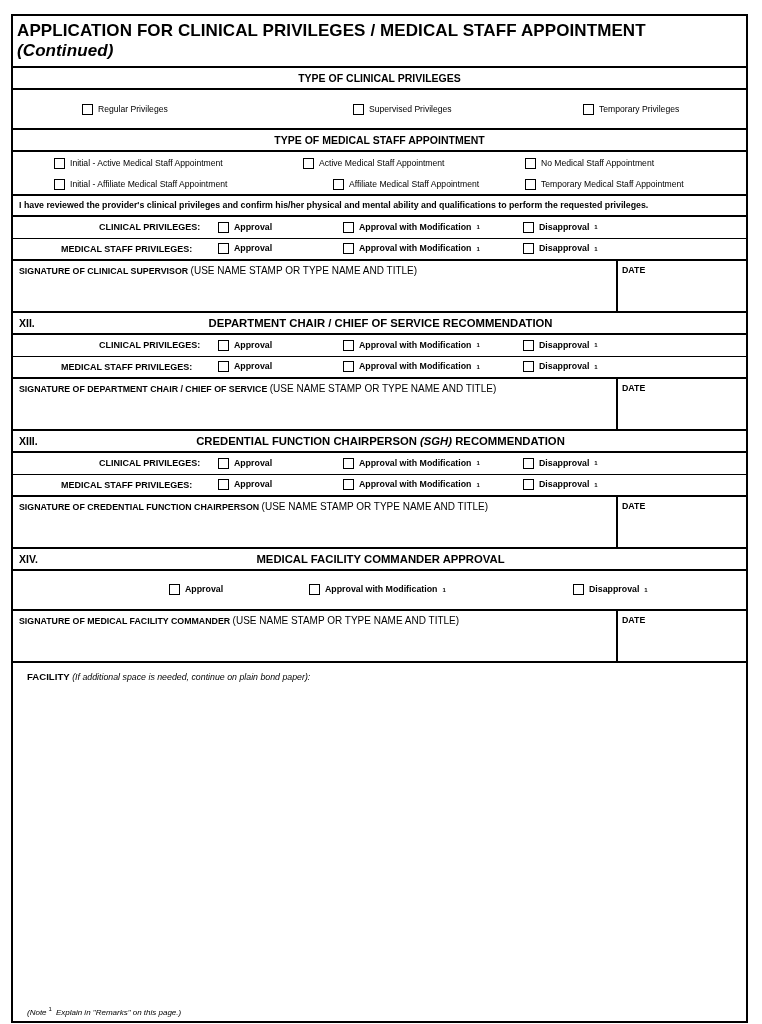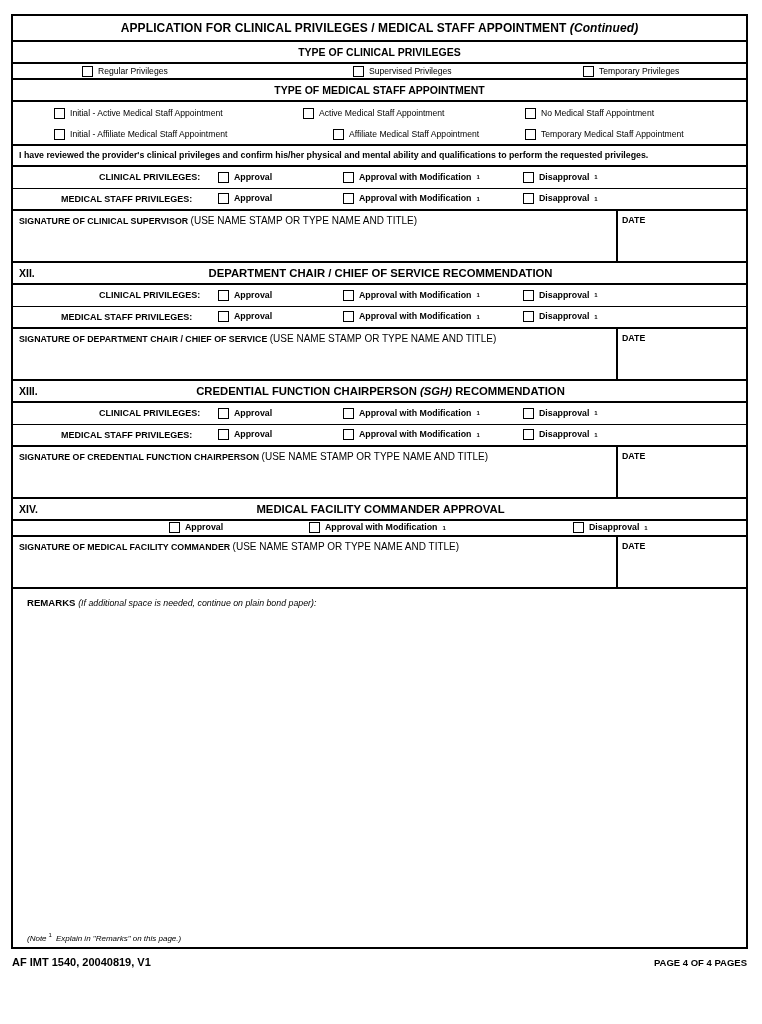--- a/index.html
+++ b/index.html
@@ -35,23 +35,22 @@
   }
   .row.thin {
     border-bottom: 1px solid #000;
   }
   .row.last {
     border-bottom: none;
   }
 
   
   .banner {
-    text-align: center;
-    font-weight: bold;
-    font-size: 12px;
+    font-weight: bold;
+    font-size: 17px;
     padding: 5px 4px 5px 4px;
     letter-spacing: 0.1px;
   }
   .banner .cont {
     font-weight: bold;
     font-style: italic;
   }
   .banner-sm {
     text-align: center;
     font-weight: bold;
@@ -81,21 +80,21 @@
   .sec-title .ital {
     font-style: italic;
   }
 
   
   .cbrow {
     position: relative;
     height: 22px;
   }
   .cbrow.tall {
-    height: 16px;
+    height: 40px;
   }
   .cb-item {
     position: absolute;
     top: 0;
     height: 100%;
     display: flex;
     align-items: center;
     white-space: nowrap;
   }
   .cbox {
@@ -465,21 +464,21 @@
       <div class="sig-label">
         <span>SIGNATURE OF MEDICAL FACILITY COMMANDER</span>
         <span class="norm">(USE NAME STAMP OR TYPE NAME AND TITLE)</span>
       </div>
       <div class="date-div"></div>
       <div class="date-label">DATE</div>
     </div>
 
     <div class="row remarks" style="border-bottom:none;">
       <div class="remarks-label">
-        <span>REMARKS</span>
+        <span>FACILITY</span>
         <span class="ital">(If additional space is needed, continue on plain bond paper):</span>
       </div>
     </div>
 
     <div class="row noteline last">
       <div class="note-text">
         <span>(Note</span><span class="sup2">1</span><span>Explain in "Remarks" on this page.)</span>
       </div>
     </div>
 

